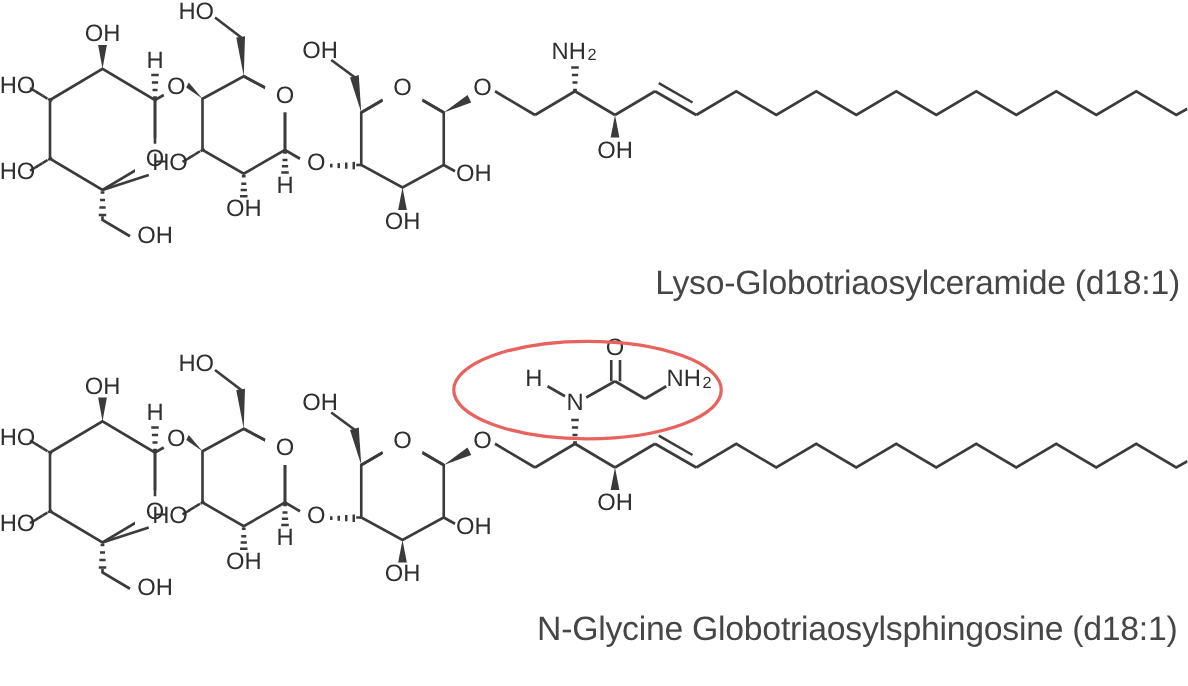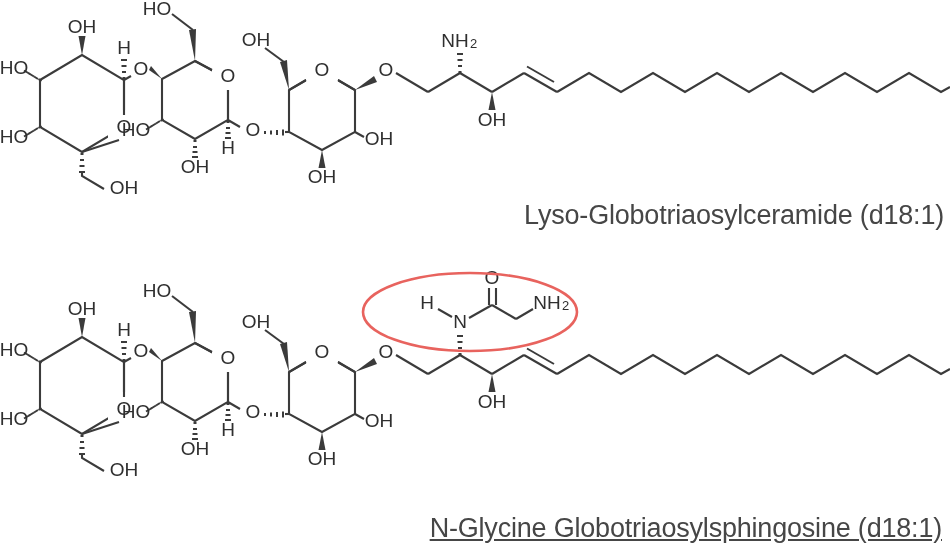--- a/index.html
+++ b/index.html
@@ -32,22 +32,22 @@
   .caption {
     position: absolute;
     right: 6px;
     font-family: "Liberation Sans", sans-serif;
     font-size: 27px;
     font-weight: 400;
     color: #464646;
     letter-spacing: -0.2px;
     white-space: nowrap;
   }
-  #caption-top { top: 200px; }
-  #caption-bottom { top: 513px; right: 8px; text-decoration: underline; }
+  #caption-top { top: 211px; }
+  #caption-bottom { top: 488px; right: 8px; }
 
   
   .bond {
     stroke: #3b3b3b;
     stroke-width: 2.1;
     fill: none;
     stroke-linecap: butt;
   }
   .bond-thin {
     stroke: #3b3b3b;

